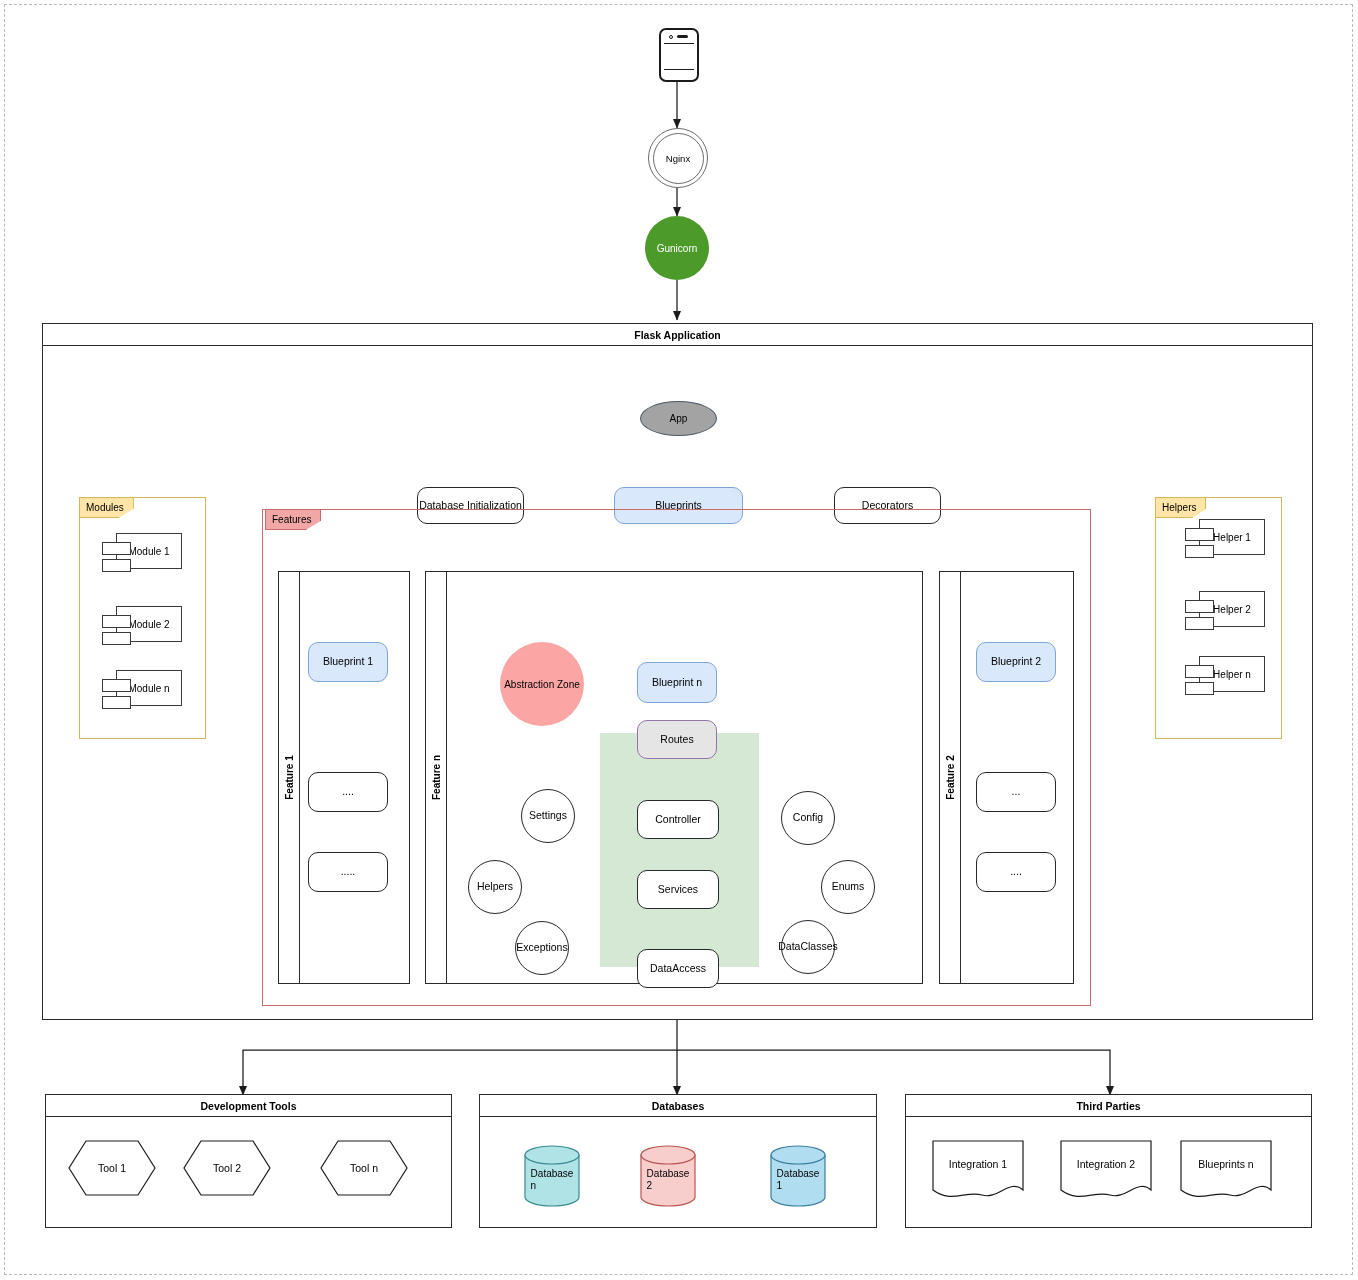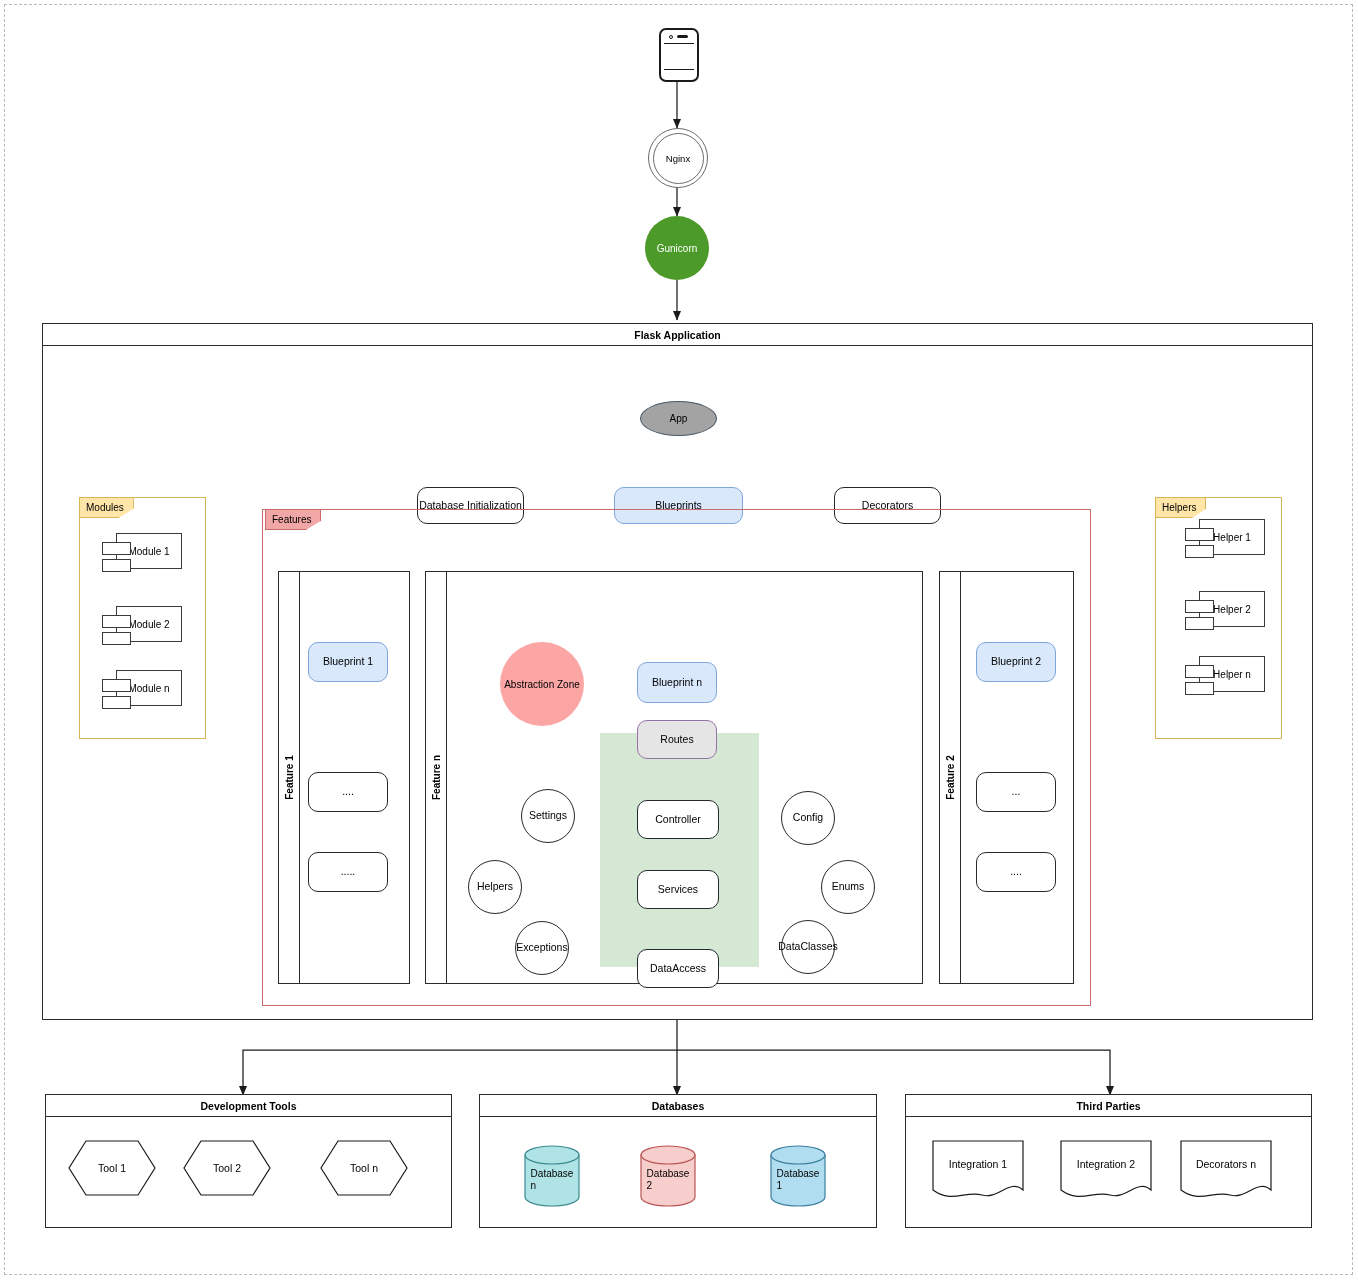--- a/index.html
+++ b/index.html
@@ -322,16 +322,16 @@
   <div class="doc" style="left:1060px;top:1140px;width:92px;height:58px;">
     <svg width="92" height="58">
       <path d="M1,1 L91,1 L91,50 C78,38 66,60 50,55 C34,50 20,64 1,50 Z" fill="#fff" stroke="#1b1b1b" stroke-width="1.2"></path>
     </svg>
     <span>Integration 2</span>
   </div>
   <div class="doc" style="left:1180px;top:1140px;width:92px;height:58px;">
     <svg width="92" height="58">
       <path d="M1,1 L91,1 L91,50 C78,38 66,60 50,55 C34,50 20,64 1,50 Z" fill="#fff" stroke="#1b1b1b" stroke-width="1.2"></path>
     </svg>
-    <span>Decorators n</span>
+    <span>Blueprints n</span>
   </div>
 
 </div>
 
 </body></html>

